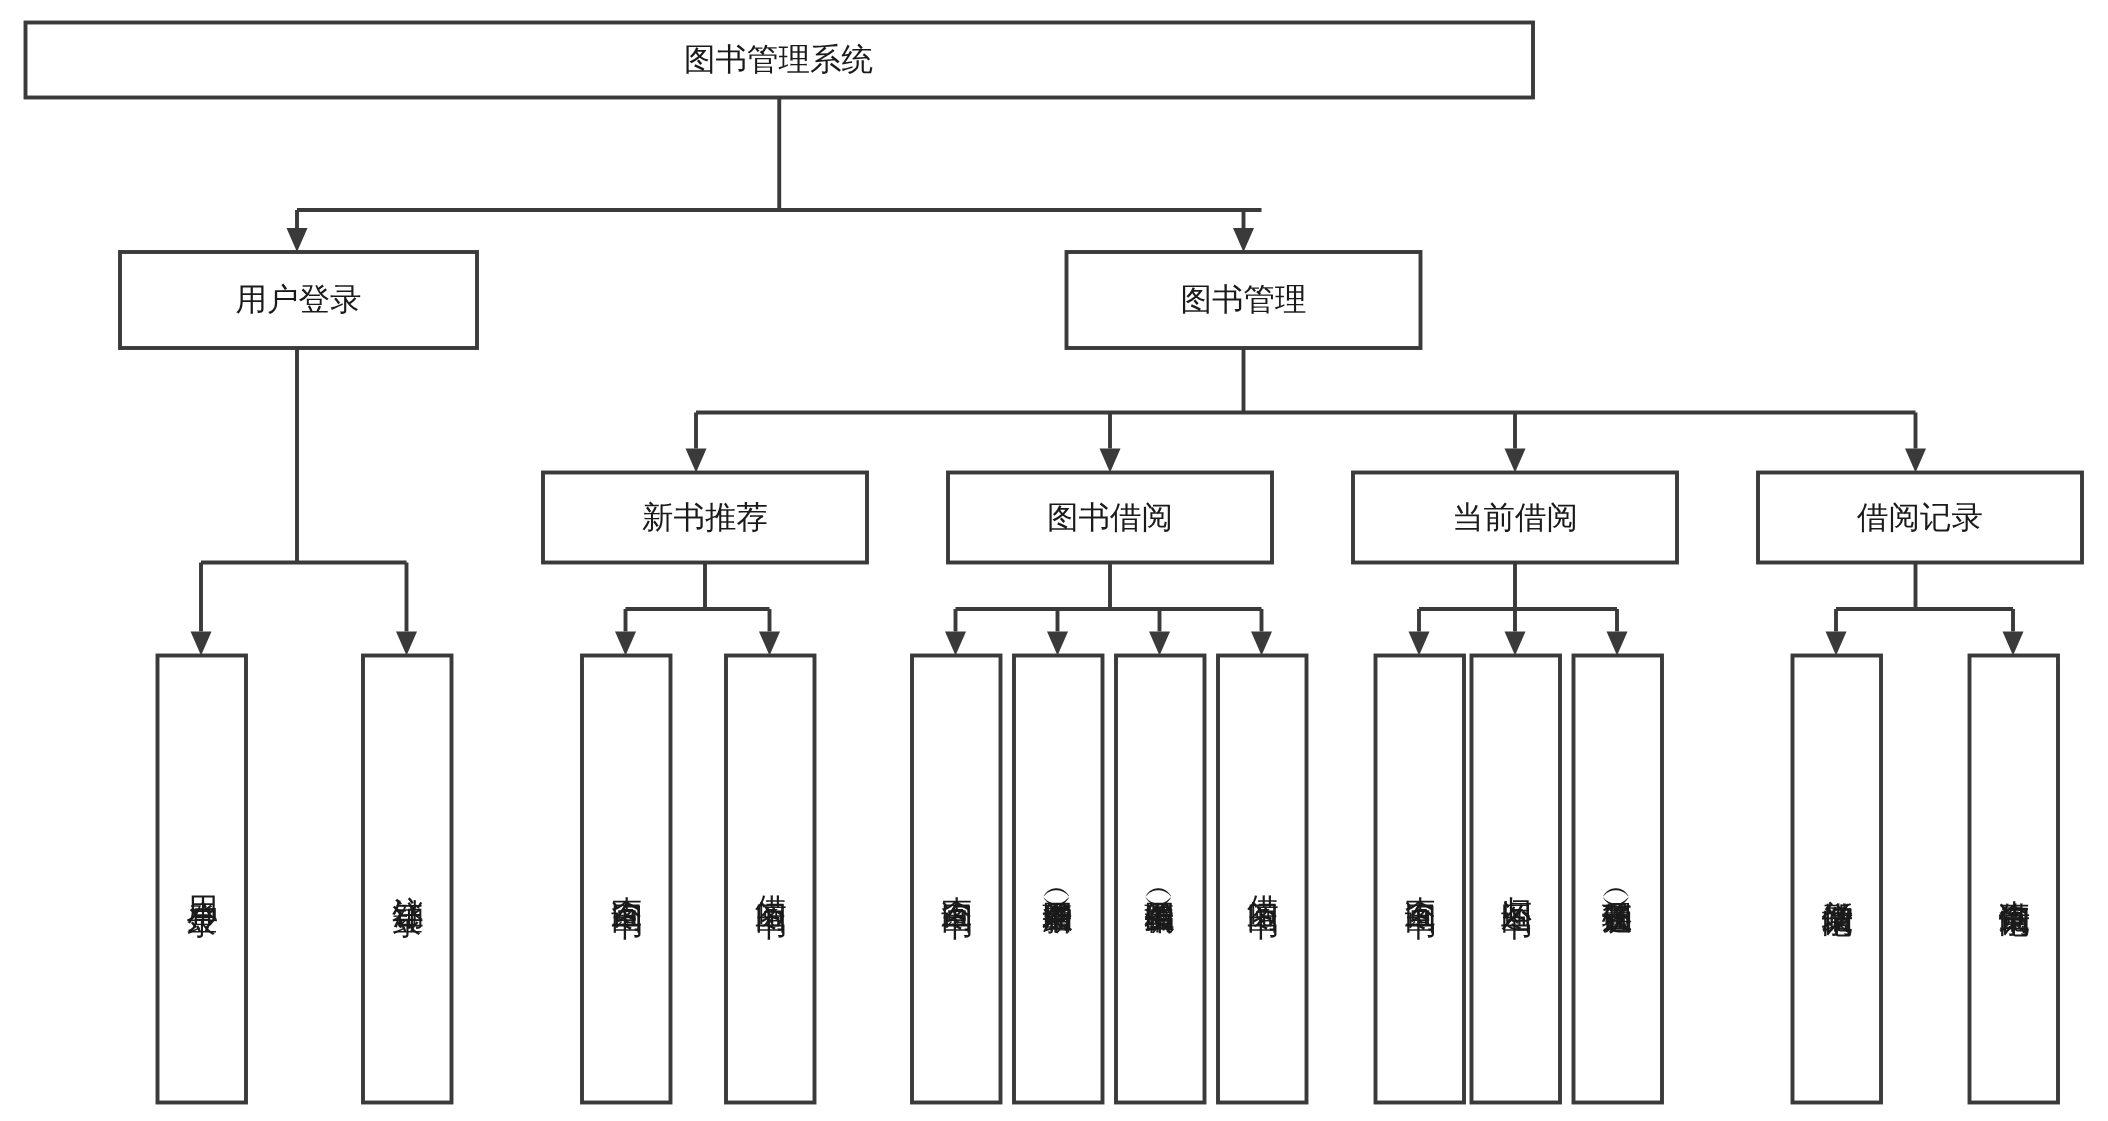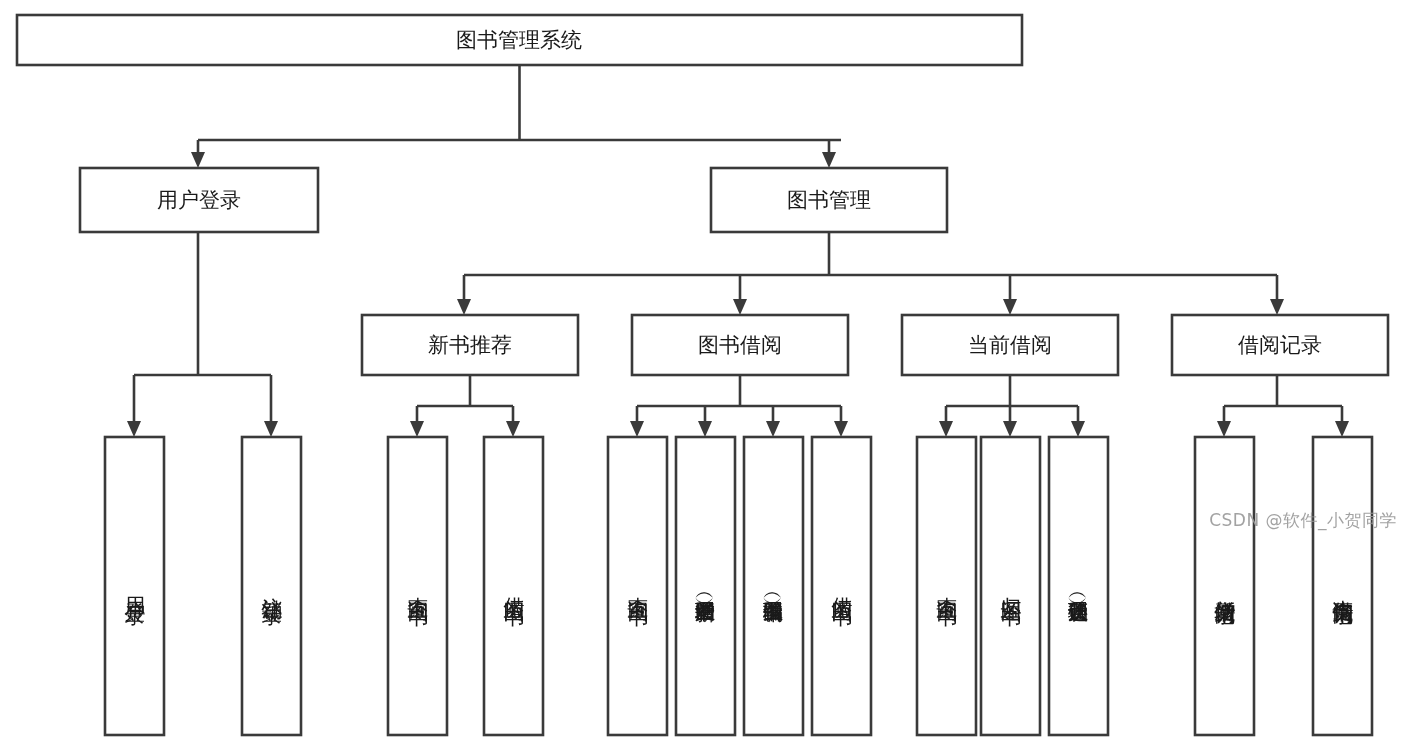--- a/index.html
+++ b/index.html
@@ -229,15 +229,14 @@
   <div class="vlabel tight" style="left:744px; top:437px; width:59px; height:298px;">编辑图书（管理员）</div>
   <div class="vlabel" style="left:812px; top:437px; width:59px; height:298px;">借阅图书</div>
 
   <div class="vlabel" style="left:917px; top:437px; width:59px; height:298px;">查询图书</div>
   <div class="vlabel" style="left:981px; top:437px; width:59px; height:298px;">归还图书</div>
   <div class="vlabel tight" style="left:1049px; top:437px; width:59px; height:298px;">确认归还（管理员）</div>
 
   <div class="vlabel" style="left:1195px; top:437px; width:59px; height:298px; letter-spacing:1px;">新增借阅记录</div>
   <div class="vlabel" style="left:1313px; top:437px; width:59px; height:298px; letter-spacing:1px;">查询借阅记录</div>
 
-  <div id="watermark">CSDN @软件_小贺同学</div>
 
 </div>
 
 </body></html>

